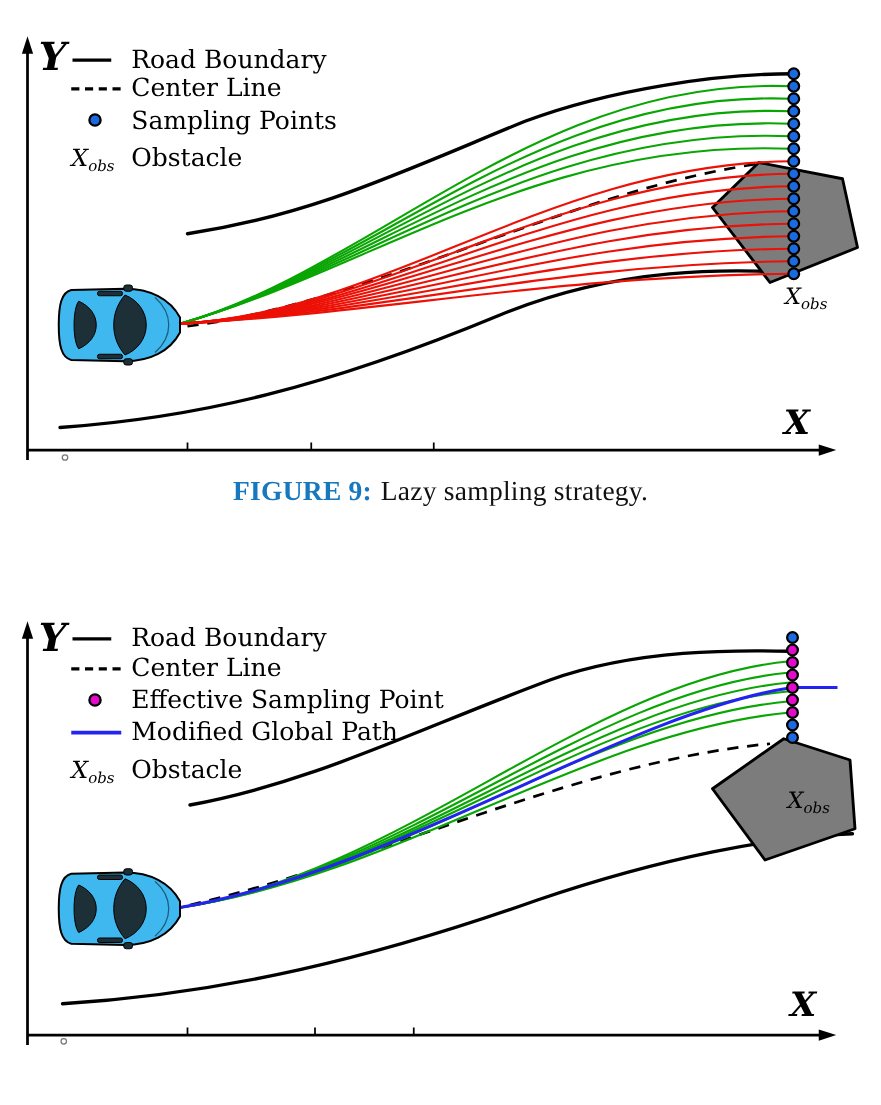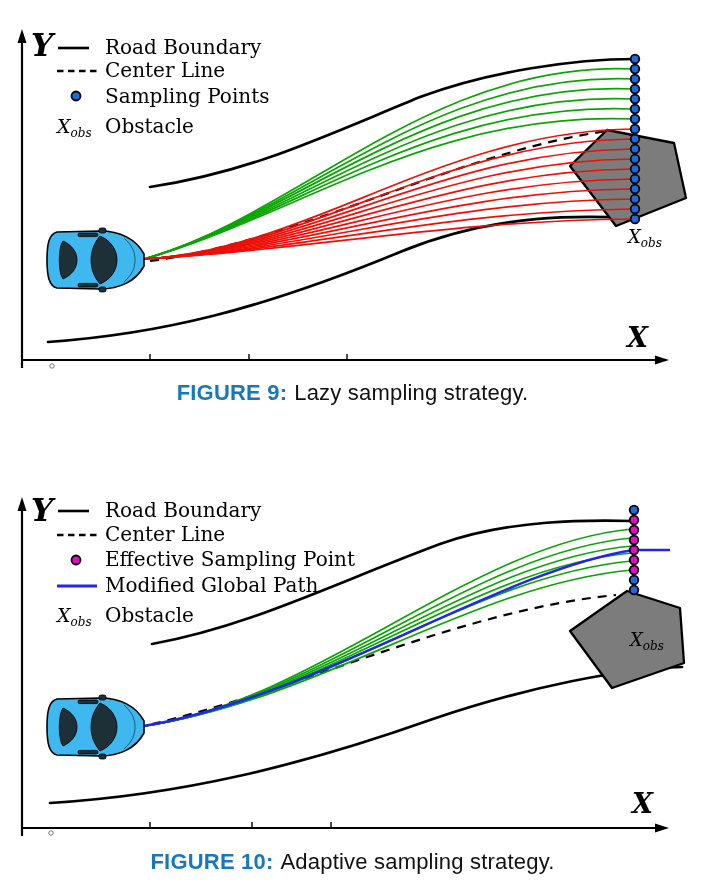--- a/index.html
+++ b/index.html
@@ -2,21 +2,21 @@
 <html style="--accent_blue: #1878be; --green: #09a603; --red: #ec1006; --dot_blue: #1c6ae0; --dot_magenta: #e10bc9; --path_blue: #2424f0; --pentagon_gray: #7c7c7c; --car_blue: #3fb8f0; --car_dark: #1d3038;"><head>
 <meta charset="utf-8">
 <style>
   html,body{margin:0;padding:0;background:#fff;}
   #page{position:relative;width:705px;height:884px;background:#fff;overflow:hidden;
         font-family:"Liberation Sans",sans-serif;}
   svg{position:absolute;left:0;display:block;}
   #fig9-svg{top:0;}
   #fig10-svg{top:0;}
   .caption{position:absolute;left:0;width:705px;text-align:center;
-           font-family:Liberation Sans, sans-serif;font-size:22px;color:#111;
+           font-family:Liberation Serif, serif;font-size:22px;color:#111;
            letter-spacing:.2px;}
   .cap-b{font-weight:bold;color:var(--accent_blue);margin-right:7px;}
   #caption9{top:380px;}
   #caption10{top:849px;}
 
   .axis{stroke:#000;stroke-width:2.2;fill:none;}
   .axis-head{fill:#000;stroke:none;}
   .tick{stroke:#000;stroke-width:1.4;fill:none;}
   .origin-mark{fill:#fff;stroke:#777;stroke-width:1;}
   .road{stroke:#000;stroke-width:2.7;fill:none;stroke-linecap:round;}
@@ -183,17 +183,14 @@
         <circle cx="634" cy="550" r="4.3" class="dot-magenta"></circle>
         <circle cx="634" cy="560" r="4.3" class="dot-magenta"></circle>
         <circle cx="634" cy="570" r="4.3" class="dot-magenta"></circle>
         <circle cx="634" cy="580" r="4.3" class="dot-blue"></circle>
         <circle cx="634" cy="590" r="4.3" class="dot-blue"></circle>
       </g>
 
     <use href="#car" x="44" y="696"></use>
   </svg>
 
-  <div class="caption" id="caption10">
-    <span class="cap-b">FIGURE 10:</span><span>Adaptive sampling strategy.</span>
-  </div>
 
 </div>
 
 </body></html>

